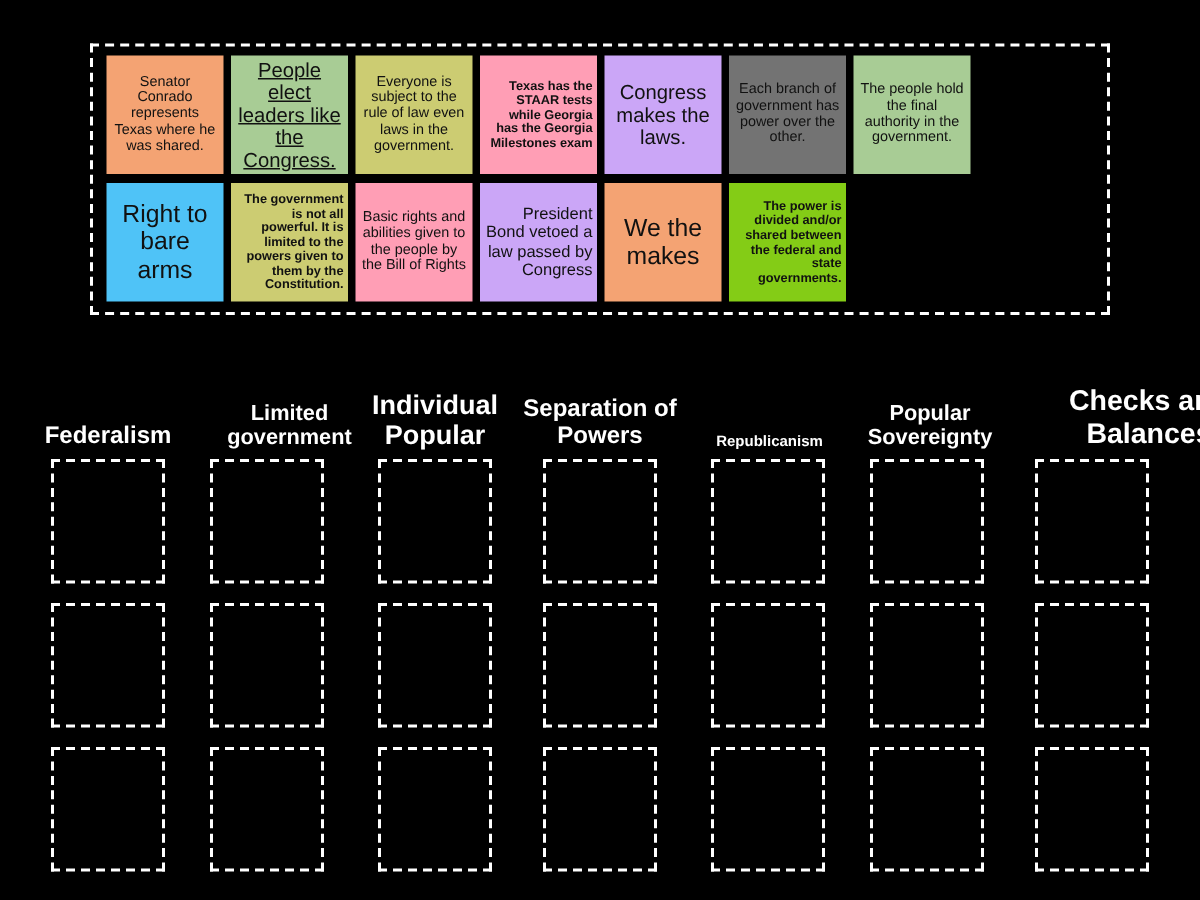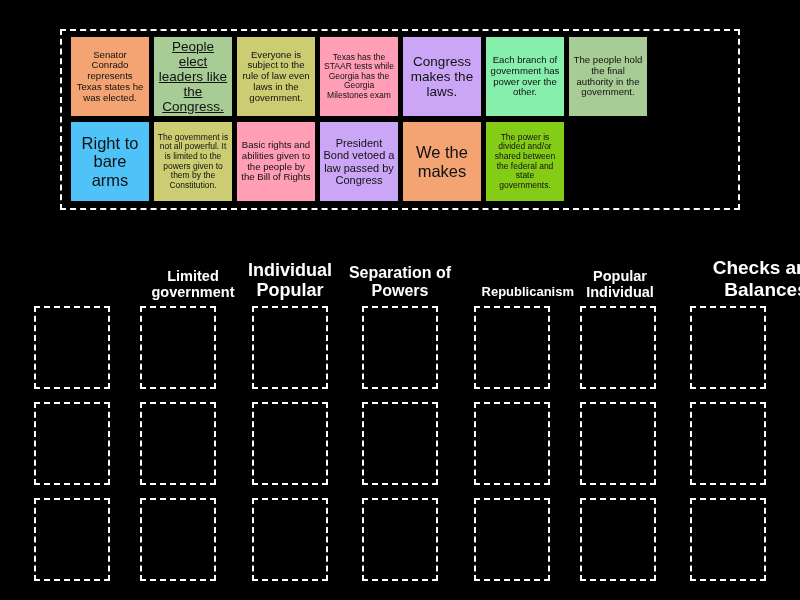--- a/index.html
+++ b/index.html
@@ -52,23 +52,23 @@
     line-height: 1.12;
     overflow: hidden;
     word-wrap: break-word;
   }
 
   .tile.empty {
     background: transparent;
   }
 
   
-  .ts-xs { font-size: 8.5px; font-weight: 400; }
+  .ts-xs { font-size: 8.5px; font-weight: 700; text-align: right; }
   .ts-s  { font-size: 9.6px; }
-  .ts-m  { font-size: 11px; }
+  .ts-m  { font-size: 11px; text-align: right; }
   .ts-l  { font-size: 13.5px; font-weight: 400; }
   .ts-xl { font-size: 16.5px; }
 
   
   #headings {
     position: absolute;
     left: 0px;
     top: 228px;
     width: 800px;
     height: 72px;
@@ -80,21 +80,21 @@
     text-align: center;
     color: #ffffff;
     font-weight: 700;
     line-height: 1.12;
   }
 
   .h-sz-1 { font-size: 16px; }
   .h-sz-2 { font-size: 14.5px; }
   .h-sz-3 { font-size: 18px; }
   .h-sz-4 { font-size: 16px; }
-  .h-sz-5 { font-size: 13px; text-align: right; }
+  .h-sz-5 { font-size: 10px; }
   .h-sz-6 { font-size: 14.5px; }
   .h-sz-7 { font-size: 19px; }
 
   
   #dropzones {
     position: absolute;
     left: 0px;
     top: 306px;
     width: 800px;
     height: 280px;
@@ -108,46 +108,47 @@
     box-sizing: border-box;
     background: transparent;
   }
 </style>
 </head>
 <body>
 
 <div id="tile-tray">
   <div id="tile-rows">
       <div class="tile-row">
-        <div class="tile ts-s" style="background: rgb(244, 163, 115);">Senator Conrado represents Texas states he was elected.</div>
+        <div class="tile ts-s" style="background: rgb(244, 163, 115);">Senator Conrado represents Texas where he was shared.</div>
         <div class="tile ts-l" style="background: rgb(168, 204, 149); text-decoration: underline;">People elect leaders like the Congress.</div>
         <div class="tile ts-s" style="background: rgb(204, 204, 114);">Everyone is subject to the rule of law even laws in the government.</div>
         <div class="tile ts-xs" style="background: rgb(255, 158, 181);">Texas has the STAAR tests while Georgia has the Georgia Milestones exam</div>
         <div class="tile ts-l" style="background: rgb(203, 166, 247);">Congress makes the laws.</div>
-        <div class="tile ts-s" style="background: #86efac;">Each branch of government has power over the other.</div>
+        <div class="tile ts-s" style="background: #737373;">Each branch of government has power over the other.</div>
         <div class="tile ts-s" style="background: rgb(168, 204, 149);">The people hold the final authority in the government.</div>
       </div>
       <div class="tile-row">
         <div class="tile ts-xl" style="background: rgb(79, 195, 247);">Right to bare arms</div>
         <div class="tile ts-xs" style="background: rgb(204, 204, 114);">The government is not all powerful. It is limited to the powers given to them by the Constitution.</div>
         <div class="tile ts-s" style="background: rgb(255, 158, 181);">Basic rights and abilities given to the people by the Bill of Rights</div>
         <div class="tile ts-m" style="background: rgb(203, 166, 247);">President Bond vetoed a law passed by Congress</div>
         <div class="tile ts-xl" style="background: rgb(244, 163, 115);">We the makes</div>
         <div class="tile ts-xs" style="background: #84cc16;">The power is divided and/or shared between the federal and state governments.</div>
         <div class="tile ts-s empty"></div>
       </div>
     </div>
 </div>
 
 <div id="headings">
+    <div class="heading h-sz-1" style="left: 14px; width: 116px;">Federalism</div>
     <div class="heading h-sz-2" style="left: 138px; width: 110px;">Limited government</div>
     <div class="heading h-sz-3" style="left: 240px; width: 100px;">Individual Popular</div>
     <div class="heading h-sz-4" style="left: 344px; width: 112px;">Separation of Powers</div>
     <div class="heading h-sz-5" style="left: 452px; width: 122px;">Republicanism</div>
-    <div class="heading h-sz-6" style="left: 564px; width: 112px;">Popular Individual</div>
+    <div class="heading h-sz-6" style="left: 564px; width: 112px;">Popular Sovereignty</div>
     <div class="heading h-sz-7" style="left: 708px; width: 116px;">Checks and Balances</div>
   </div>
 
 <div id="dropzones">
     <div class="dropzone" style="left: 34px; top: 0px;"></div>
     <div class="dropzone" style="left: 140px; top: 0px;"></div>
     <div class="dropzone" style="left: 252px; top: 0px;"></div>
     <div class="dropzone" style="left: 362px; top: 0px;"></div>
     <div class="dropzone" style="left: 474px; top: 0px;"></div>
     <div class="dropzone" style="left: 580px; top: 0px;"></div>

